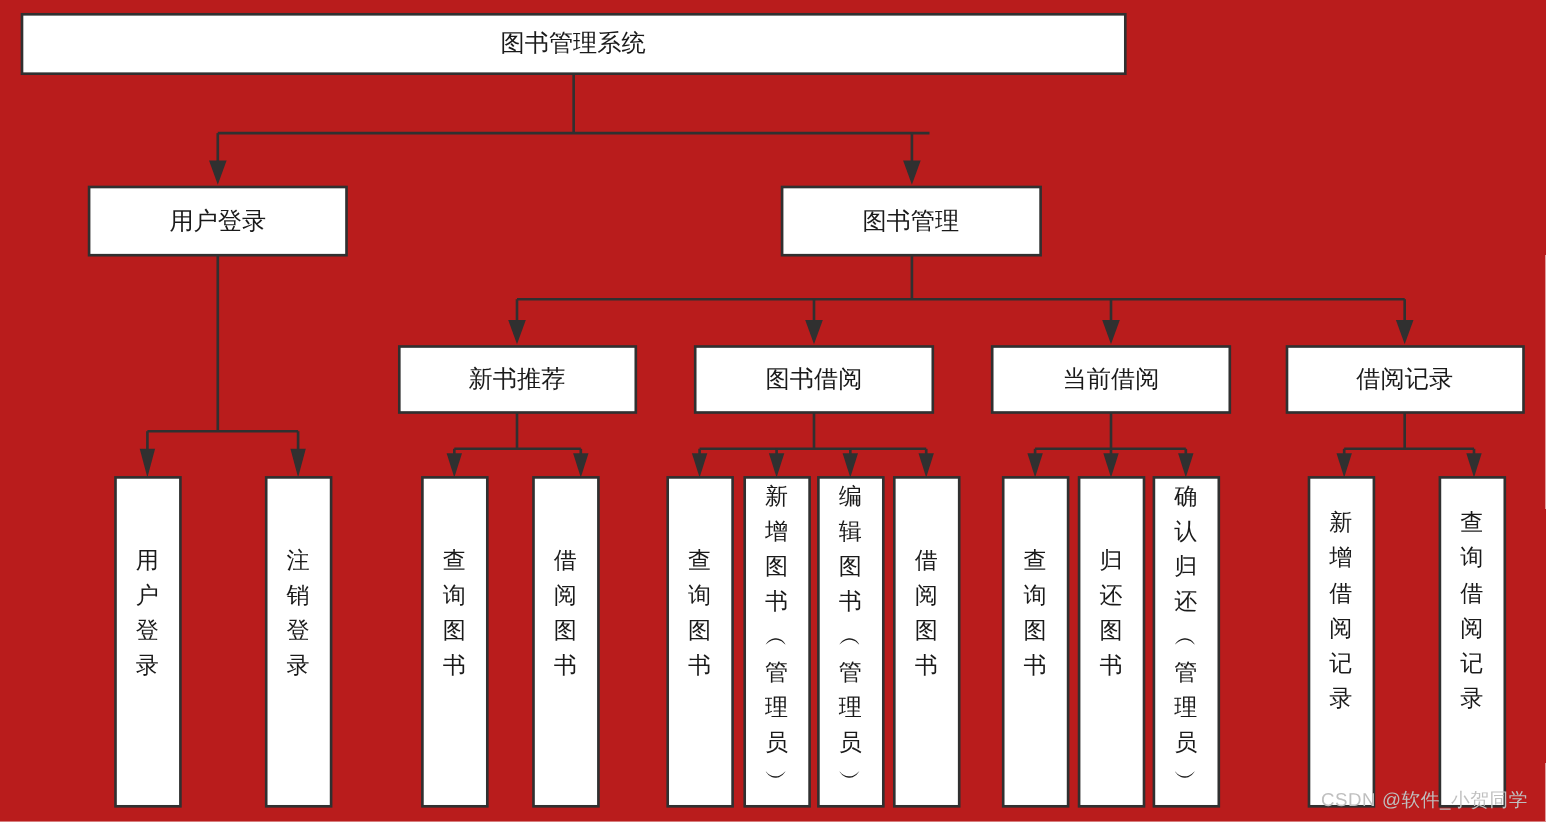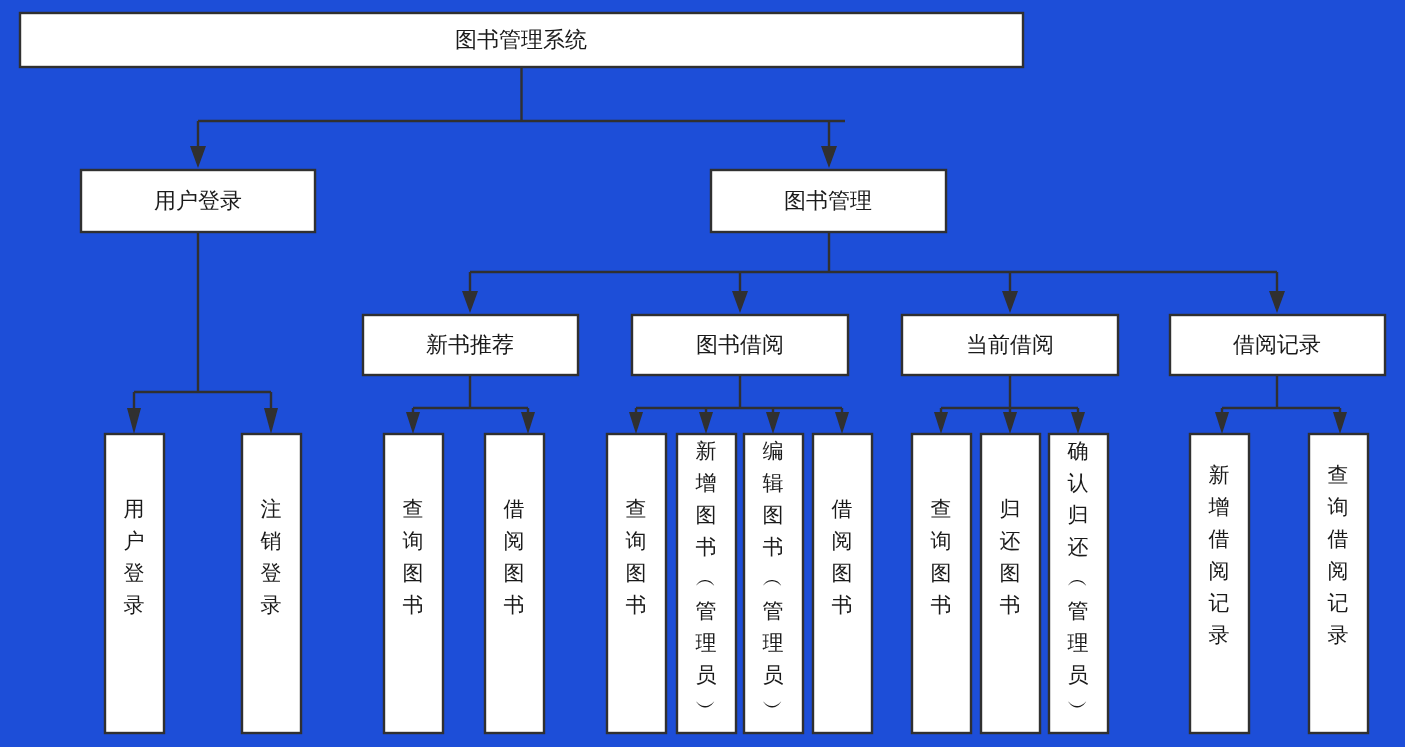--- a/index.html
+++ b/index.html
@@ -8,21 +8,21 @@
     padding: 0;
     background: #ffffff;
   }
   body {
     font-family: "Liberation Sans", "DejaVu Sans", sans-serif;
   }
   #diagram-root {
     position: relative;
     width: 1405px;
     height: 747px;
-    background: #1d4ed8;
+    background: #b91c1c;
     overflow: hidden;
   }
   svg.diagram-canvas {
     position: absolute;
     left: 0;
     top: 0;
     width: 1405px;
     height: 747px;
     display: block;
   }
@@ -232,13 +232,14 @@
       <rect class="node-box" x="1190" y="434" width="59" height="299"></rect>
       <text class="node-label-vertical" x="1219" y="482"><tspan x="1219" dy="0">新</tspan><tspan x="1219" dy="32">增</tspan><tspan x="1219" dy="32">借</tspan><tspan x="1219" dy="32">阅</tspan><tspan x="1219" dy="32">记</tspan><tspan x="1219" dy="32">录</tspan></text>
     </g>
     <g>
       <rect class="node-box" x="1309" y="434" width="59" height="299"></rect>
       <text class="node-label-vertical" x="1338" y="482"><tspan x="1338" dy="0">查</tspan><tspan x="1338" dy="32">询</tspan><tspan x="1338" dy="32">借</tspan><tspan x="1338" dy="32">阅</tspan><tspan x="1338" dy="32">记</tspan><tspan x="1338" dy="32">录</tspan></text>
     </g>
 
   </svg>
 
+  <div class="watermark">CSDN @软件_小贺同学</div>
 </div>
 
 </body></html>

